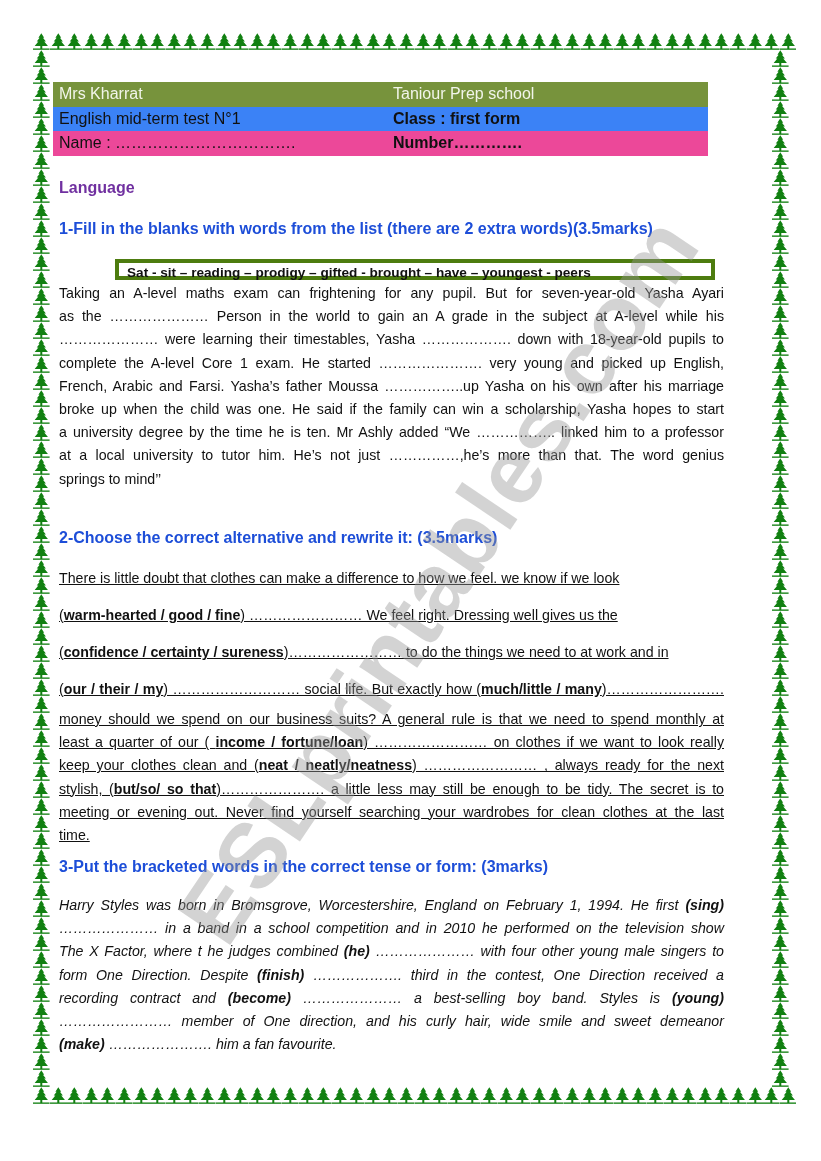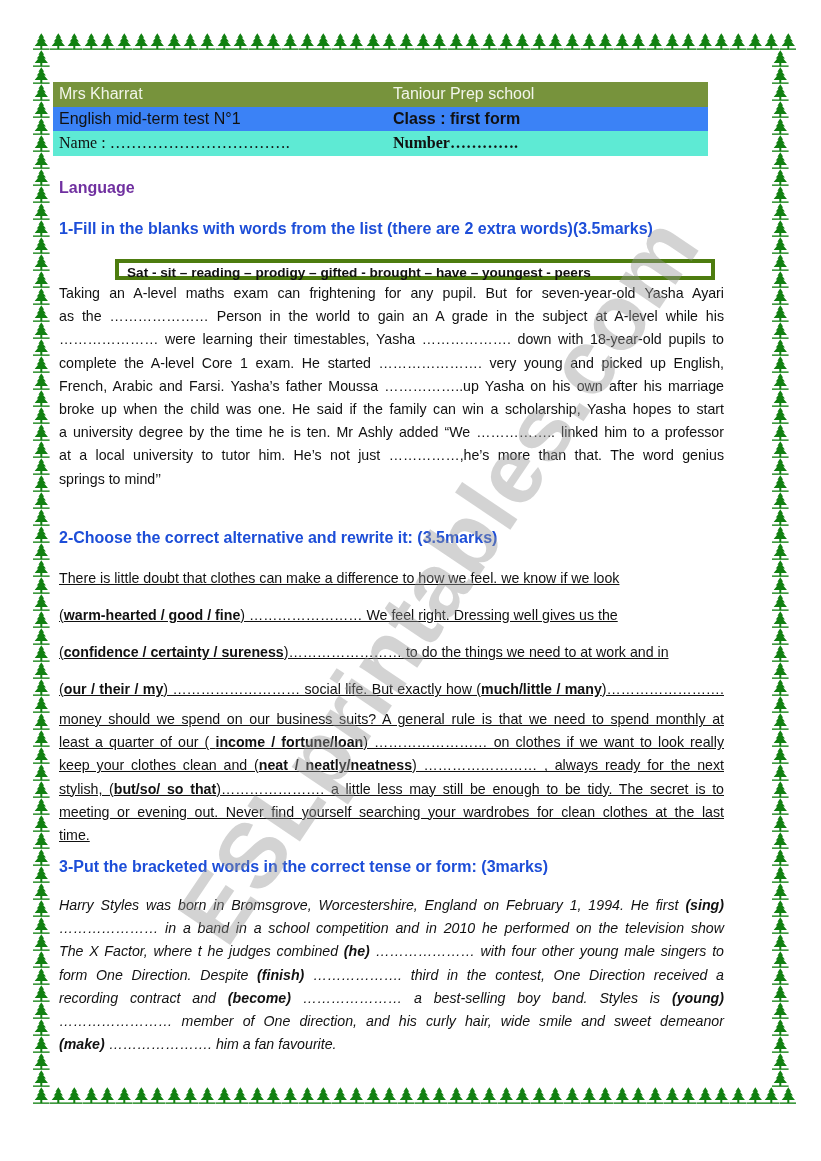--- a/index.html
+++ b/index.html
@@ -17,21 +17,21 @@
     #border-left { left: 33px; top: 50px; }
     #border-right { left: 772px; top: 50px; }
 
     
     .header-table { position: absolute; left: 53px; top: 63px; width: 655px; margin-top: 19px; }
     .ht-row { display: flex; height: 24.5px; align-items: center; font-size: 16px; }
     .ht-row .c1 { width: 334px; padding-left: 6px; }
     .ht-row .c2 { flex: 1; padding-left: 6px; }
     .ht-row.r0 { background: #77933c; color: #f2f5ea; }
     .ht-row.r1 { background: #3b82f6; }
-    .ht-row.r2 { background: #5eead4; font-family: Liberation Serif, serif; }
+    .ht-row.r2 { background: #ec4899; }
     .bold { font-weight: bold; }
     .lang { position: absolute; left: 59px; top: 179px; color: #7030a0; font-weight: bold; font-size: 16px; }
     .q-title { position: absolute; left: 59px; font-weight: bold; font-size: 16px; color: #1d4ed8; }
     .wordbox { position: absolute; left: 115px; top: 259px; width: 600px; height: 21px; border: 4px solid #4d7c0f; font-weight: bold; font-size: 13.6px; padding: 2px 0 0 8px; line-height: 16px; }
 
     .para { position: absolute; left: 59px; width: 665px; font-size: 14.2px; text-align: justify; text-align-last: left; }
     .para .ln { display: block; height: 23.2px; line-height: 23.2px; text-align: justify; text-align-last: justify; white-space: nowrap; }
     .para .ln.last { text-align-last: left; }
     .para .ln.free { text-align-last: left; }
     .para2 .ln { height: 37px; line-height: 37px; }

